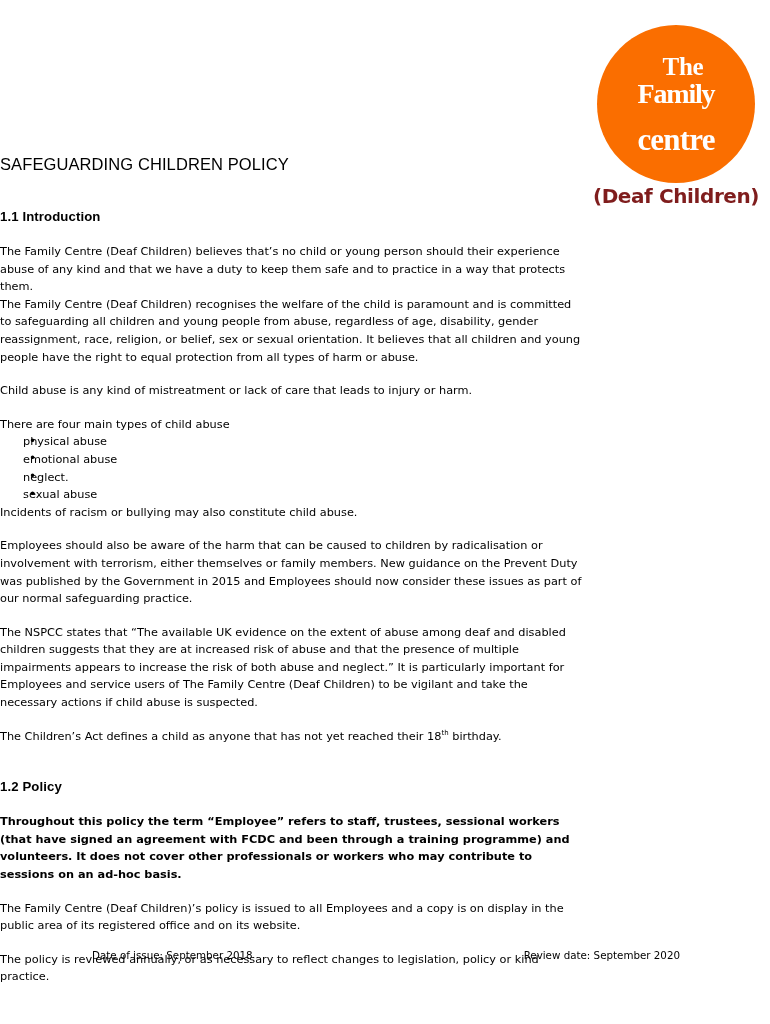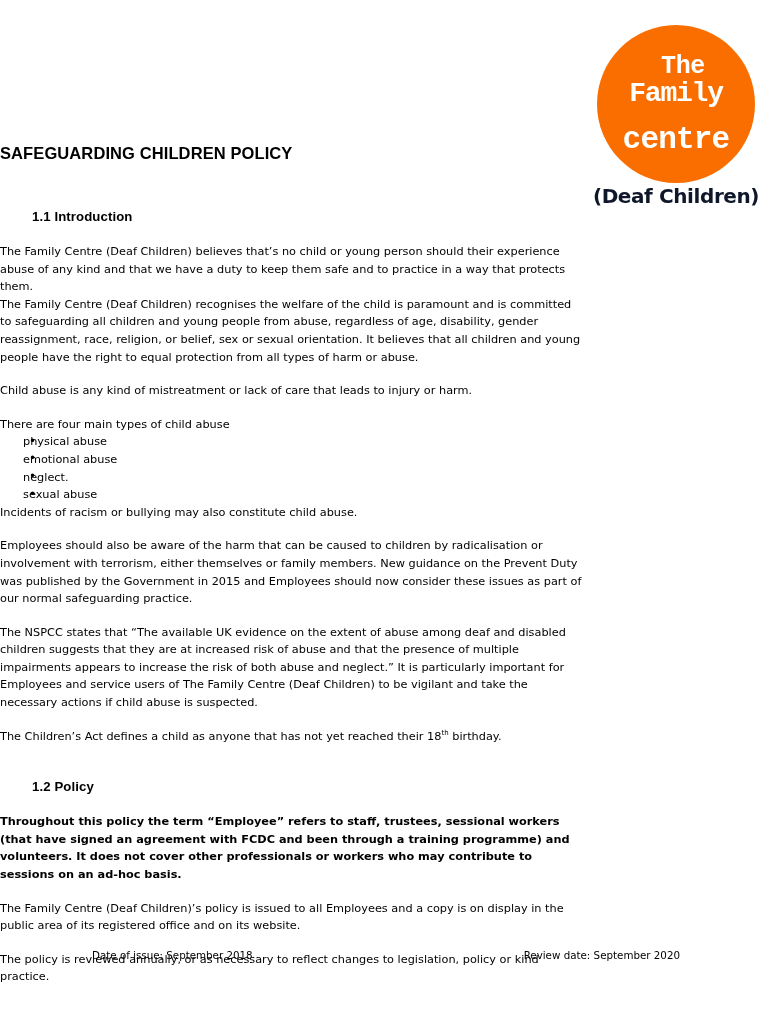--- a/index.html
+++ b/index.html
@@ -43,21 +43,21 @@
     position: absolute;
     left: 5px;
     top: 3px;
     width: 158px;
     height: 158px;
     display: flex;
     flex-direction: column;
     align-items: center;
     justify-content: center;
     color: #ffffff;
-    font-family: Liberation Mono, monospace;
+    font-family: Liberation Serif, serif;
     font-weight: bold;
     line-height: 1;
     letter-spacing: -0.3px;
   }
   .logo-line-the {
     font-size: 25px;
     margin-bottom: 1px;
     margin-left: 14px;
   }
   .logo-line-family {
@@ -68,34 +68,34 @@
   .logo-line-centre {
     font-size: 31px;
     letter-spacing: -0.8px;
   }
   .logo-subtitle {
     position: absolute;
     left: 0;
     top: 162px;
     width: 168px;
     text-align: center;
-    color: #0f172a;
+    color: #7f1d1d;
     font-family: "DejaVu Sans", sans-serif;
     font-weight: bold;
     font-size: 20px;
     letter-spacing: -0.4px;
     white-space: nowrap;
   }
 
   .doc-title {
     position: absolute;
     left: 0;
-    top: 144px;
+    top: 155px;
     font-family: "Liberation Sans", sans-serif;
-    font-weight: bold;
+    font-weight: normal;
     font-size: 16.5px;
     letter-spacing: 0.1px;
     white-space: nowrap;
   }
 
   .flow {
     position: absolute;
     left: 0;
     top: 208px;
     width: 586px;
@@ -105,21 +105,20 @@
     color: #000000;
   }
 
   h2.section-heading {
     font-family: "Liberation Sans", sans-serif;
     font-weight: bold;
     font-size: 13.2px;
     line-height: 18px;
     margin: 0 0 17px 0;
     letter-spacing: 0.1px;
-    padding-left: 32px;
   }
   h2.section-heading.spaced-above {
     margin-top: 33px;
   }
 
   p.para {
     margin: 0 0 16px 0;
   }
   p.para.tight {
     margin-bottom: 0;

